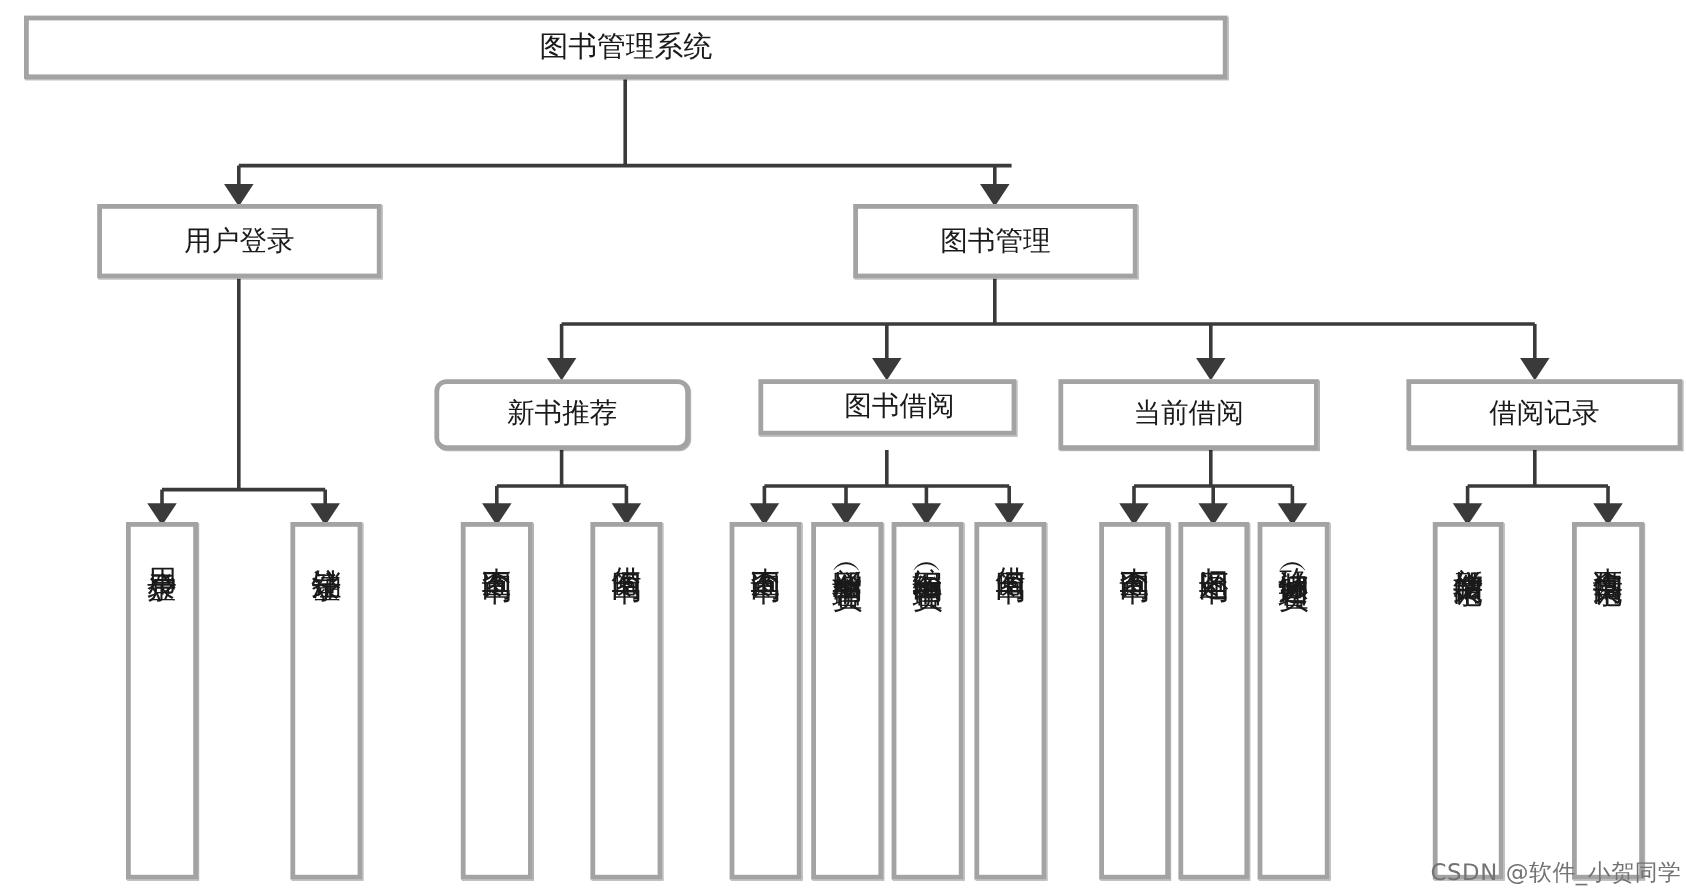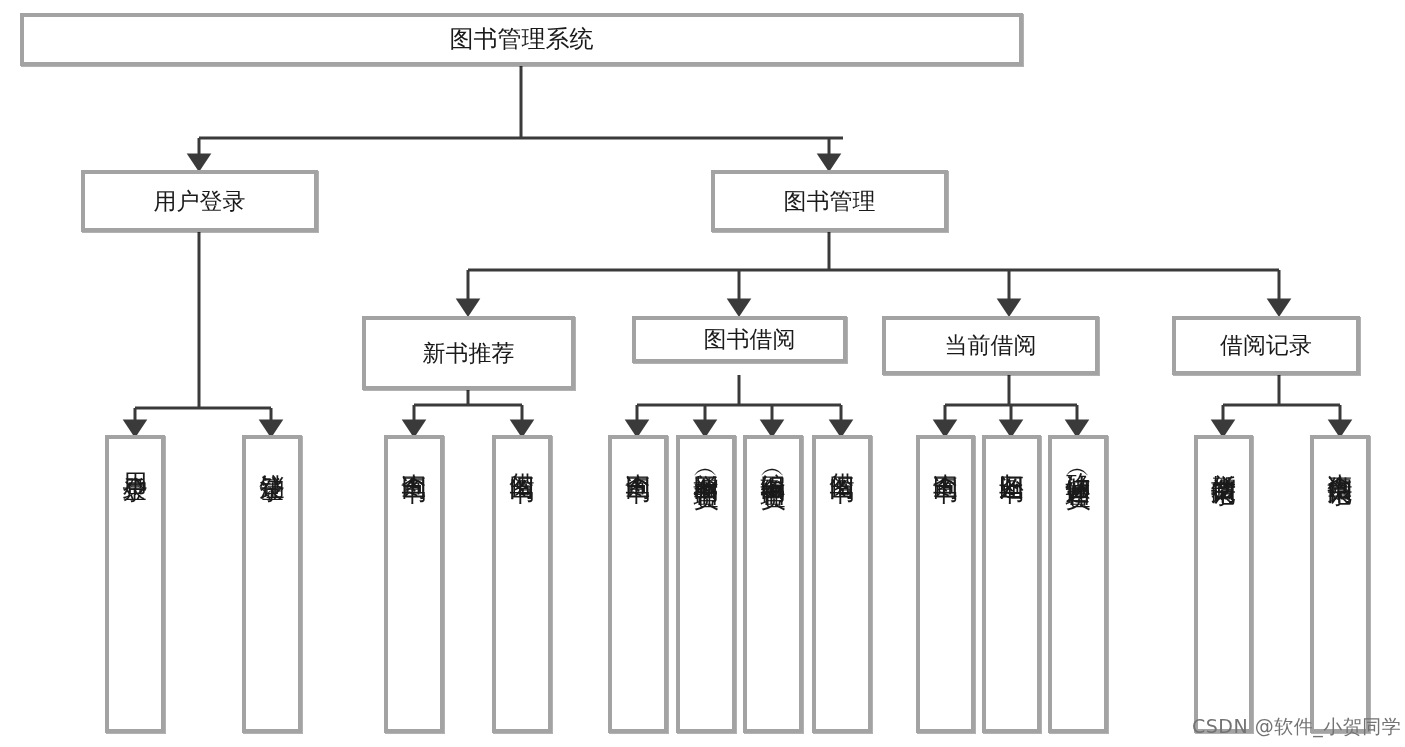--- a/index.html
+++ b/index.html
@@ -126,30 +126,30 @@
     <span class="label">图书管理系统</span>
   </div>
 
   <div class="node horizontal" style="left:81px; top:170px; width:237px; height:62px;">
     <span class="label">用户登录</span>
   </div>
   <div class="node horizontal" style="left:711px; top:170px; width:237px; height:62px;">
     <span class="label">图书管理</span>
   </div>
 
-  <div class="node horizontal" style="left:362px; top:316px; width:213px; height:74px;">
+  <div class="node horizontal" style="left:362px; top:316px; width:213px; height:59px;border-radius:10px;">
     <span class="label">新书推荐</span>
   </div>
   <div class="node horizontal" style="left:632px; top:316px; width:215px; height:47px;padding-left:20px;">
     <span class="label">图书借阅</span>
   </div>
   <div class="node horizontal" style="left:882px; top:316px; width:217px; height:59px;">
     <span class="label">当前借阅</span>
   </div>
-  <div class="node horizontal" style="left:1172px; top:316px; width:188px; height:59px;">
+  <div class="node horizontal" style="left:1172px; top:316px; width:230px; height:59px;">
     <span class="label">借阅记录</span>
   </div>
 
   <div class="node vertical" style="left:105px; top:435px; width:60px; height:298px;">
     <span class="label">用户登录</span>
   </div>
   <div class="node vertical" style="left:242px; top:435px; width:60px; height:298px;">
     <span class="label">注销登录</span>
   </div>
 

